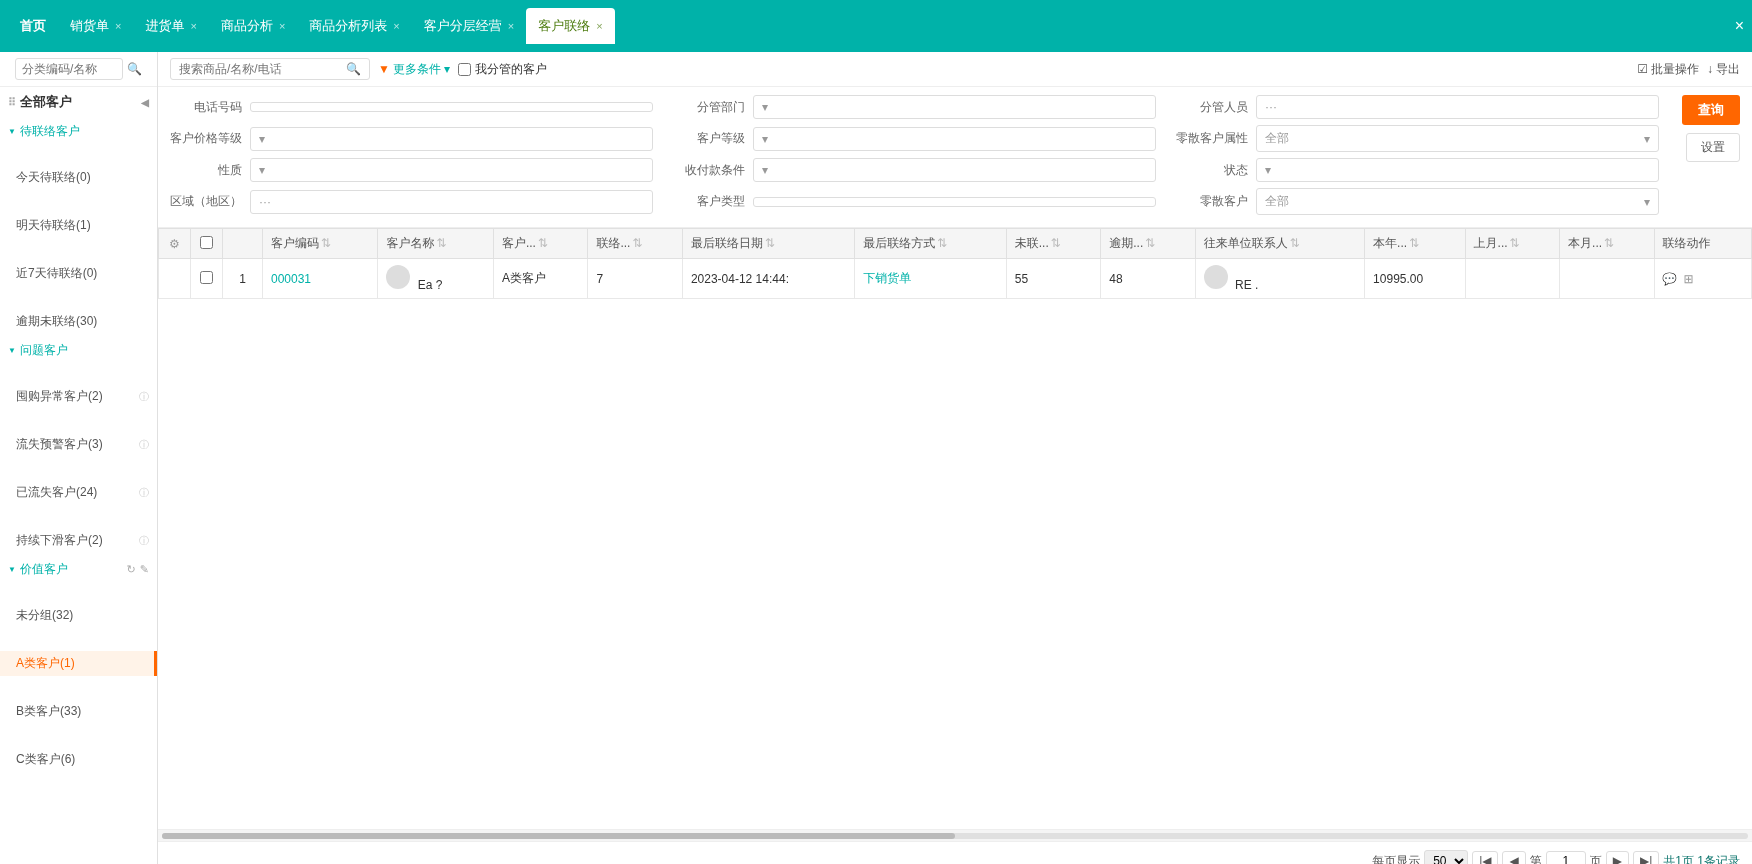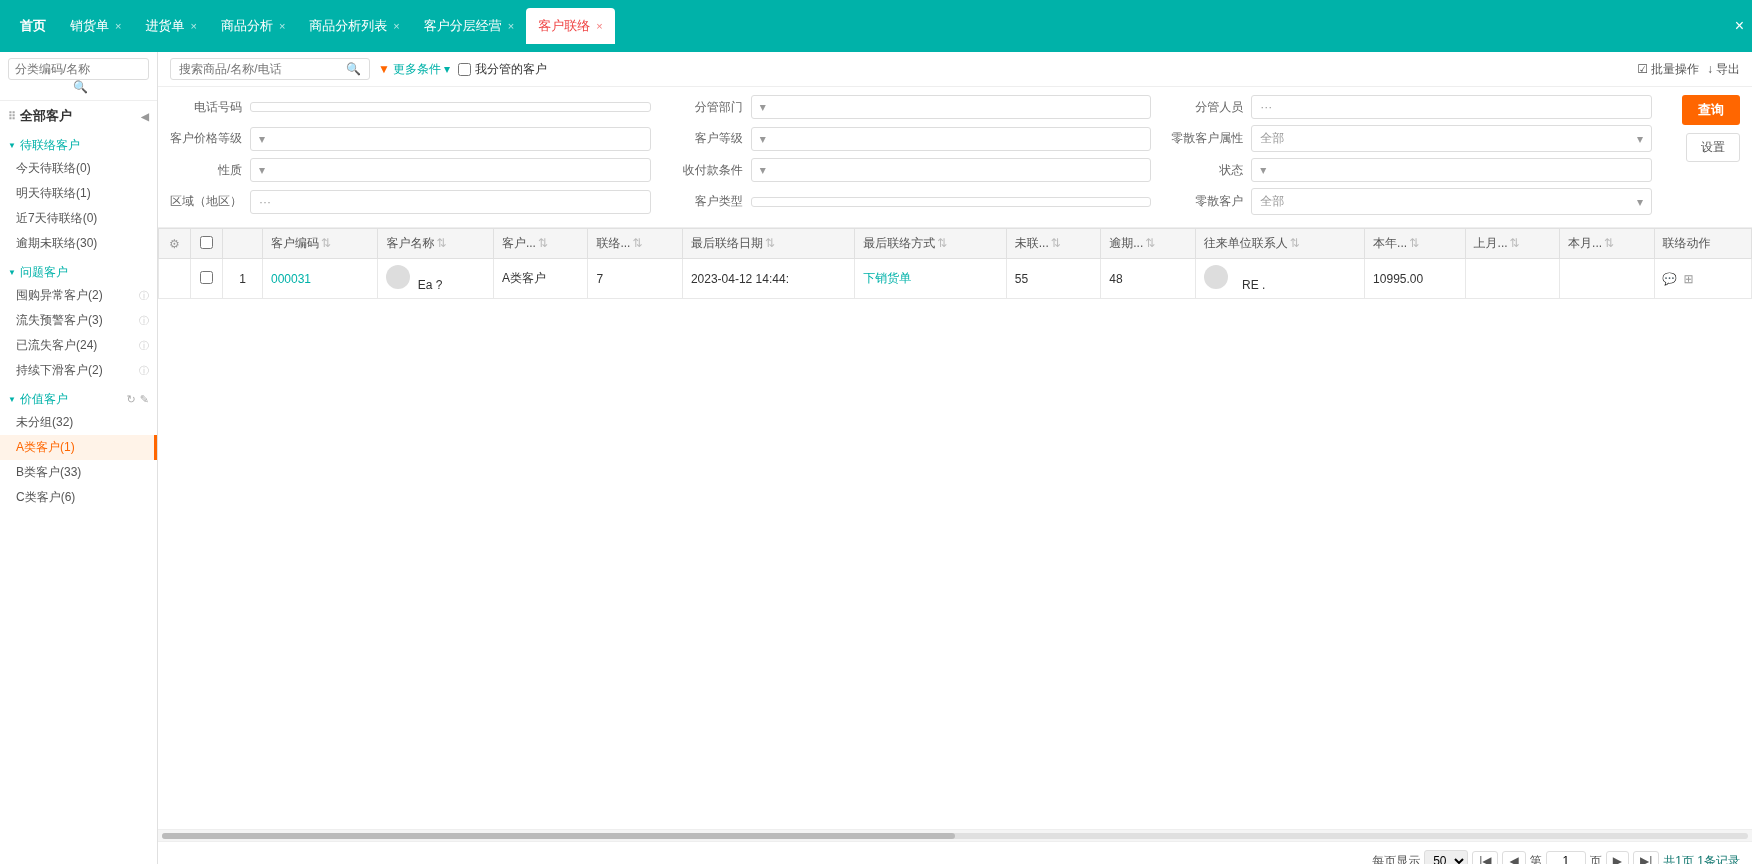--- a/index.html
+++ b/index.html
@@ -1,42 +1,42 @@
 <!DOCTYPE html>
 <html><head>
   <meta charset="utf-8">
   <style>
     * { margin: 0; padding: 0; box-sizing: border-box; }
     body { font-family: "Microsoft YaHei", sans-serif; font-size: 12px; background: #f0f0f0; width: 1752px; height: 864px; overflow: hidden; color: #333; }
 
     
     .top-nav { display: flex; align-items: center; background: #00b2a9; height: 52px; padding: 0 8px; }
     .top-nav .nav-item { color: #fff; padding: 0 12px; height: 36px; display: flex; align-items: center; cursor: pointer; font-size: 13px; white-space: nowrap; }
-    .top-nav .nav-item.active { background: #fff; color: #ef4444; border-radius: 4px 4px 0 0; }
+    .top-nav .nav-item.active { background: #fff; color: #4d7c0f; border-radius: 4px 4px 0 0; }
     .top-nav .nav-item .close-btn { margin-left: 6px; opacity: 0.7; font-size: 11px; }
     .top-nav .home { font-weight: bold; }
     .top-nav .spacer { flex: 1; }
     .top-nav .top-close { color: #fff; cursor: pointer; font-size: 16px; }
 
     
     .main-layout { display: flex; height: calc(864px - 36px); }
 
     
     .sidebar { width: 158px; background: #fff; border-right: 1px solid #e0e0e0; display: flex; flex-direction: column; overflow-y: auto; flex-shrink: 0; }
-    .sidebar-search { padding: 6px 8px; border-bottom: 1px solid #eee; display: flex; align-items: center; flex-direction: column; }
+    .sidebar-search { padding: 6px 15px; border-bottom: 1px solid #eee; display: flex; align-items: center; }
     .sidebar-search input { width: 100%; border: 1px solid #ddd; border-radius: 3px; padding: 3px 6px; font-size: 12px; outline: none; }
     .sidebar-search .search-icon { margin-left: 4px; color: #00b2a9; cursor: pointer; }
     .sidebar-all-customers { display: flex; align-items: center; justify-content: space-between; font-weight: bold; font-size: 13px; color: #333; padding: 6px 8px; cursor: pointer; }
     .sidebar-all-customers .collapse-icon { color: #999; font-size: 10px; }
 
     .sidebar-group { padding: 2px 0; }
     .sidebar-group-title { color: #00b2a9; font-size: 12px; padding: 4px 8px 2px 8px; display: flex; align-items: center; gap: 4px; }
     .sidebar-group-title .triangle { font-size: 8px; }
 
-    .sidebar-item { padding: 4px 8px 4px 16px; cursor: pointer; color: #555; font-size: 12px; display: flex; align-items: center; justify-content: center; }
+    .sidebar-item { padding: 4px 8px 4px 16px; cursor: pointer; color: #555; font-size: 12px; display: flex; align-items: center; justify-content: center; margin-top: 23px; }
     .sidebar-item.active { background: #fff3e8; color: #f60; border-right: 3px solid #f60; }
     .sidebar-item .item-label { flex: 1; }
     .sidebar-item .info-icon { color: #ccc; font-size: 10px; }
 
     
     .content-area { flex: 1; display: flex; flex-direction: column; overflow: hidden; background: #f5f5f5; }
 
     
     .toolbar { background: #fff; padding: 6px 12px; border-bottom: 1px solid #eee; display: flex; align-items: center; gap: 8px; }
     .toolbar .search-box { display: flex; align-items: center; border: 1px solid #ddd; border-radius: 3px; padding: 3px 8px; width: 200px; }
@@ -225,21 +225,21 @@
         <span>☑</span>
         <span>批量操作</span>
       </div>
       <div class="export-btn">
         <span>↓</span>
         <span>导出</span>
       </div>
     </div>
 
     <div class="filter-panel">
-      <div style="display:flex;gap:8px;">
+      <div style="display:flex;gap:1px;">
         <div style="flex:1;">
 
           <div class="filter-row">
             <div class="filter-field">
               <span class="filter-label">电话号码</span>
               <div class="filter-input" style="min-width:160px;"></div>
             </div>
             <div class="filter-divider"></div>
             <div class="filter-field">
               <span class="filter-label">分管部门</span>
@@ -366,21 +366,21 @@
               <span style="margin-left:4px;">Ea ?</span>
             </td>
             <td>A类客户</td>
             <td>7</td>
             <td>2023-04-12 14:44:</td>
             <td><a class="cell-link">下销货单</a></td>
             <td>55</td>
             <td>48</td>
             <td>
               <span class="avatar-placeholder"></span>
-              <span style="margin-left:11px;text-align:center;">RE .</span>
+              <span style="margin-left:4px;text-align:center;">RE .</span>
             </td>
             <td>10995.00</td>
             <td></td>
             <td></td>
             <td>
               <div class="action-icons">
                 <span class="action-icon">💬</span>
                 <span class="action-icon">⊞</span>
               </div>
             </td>

